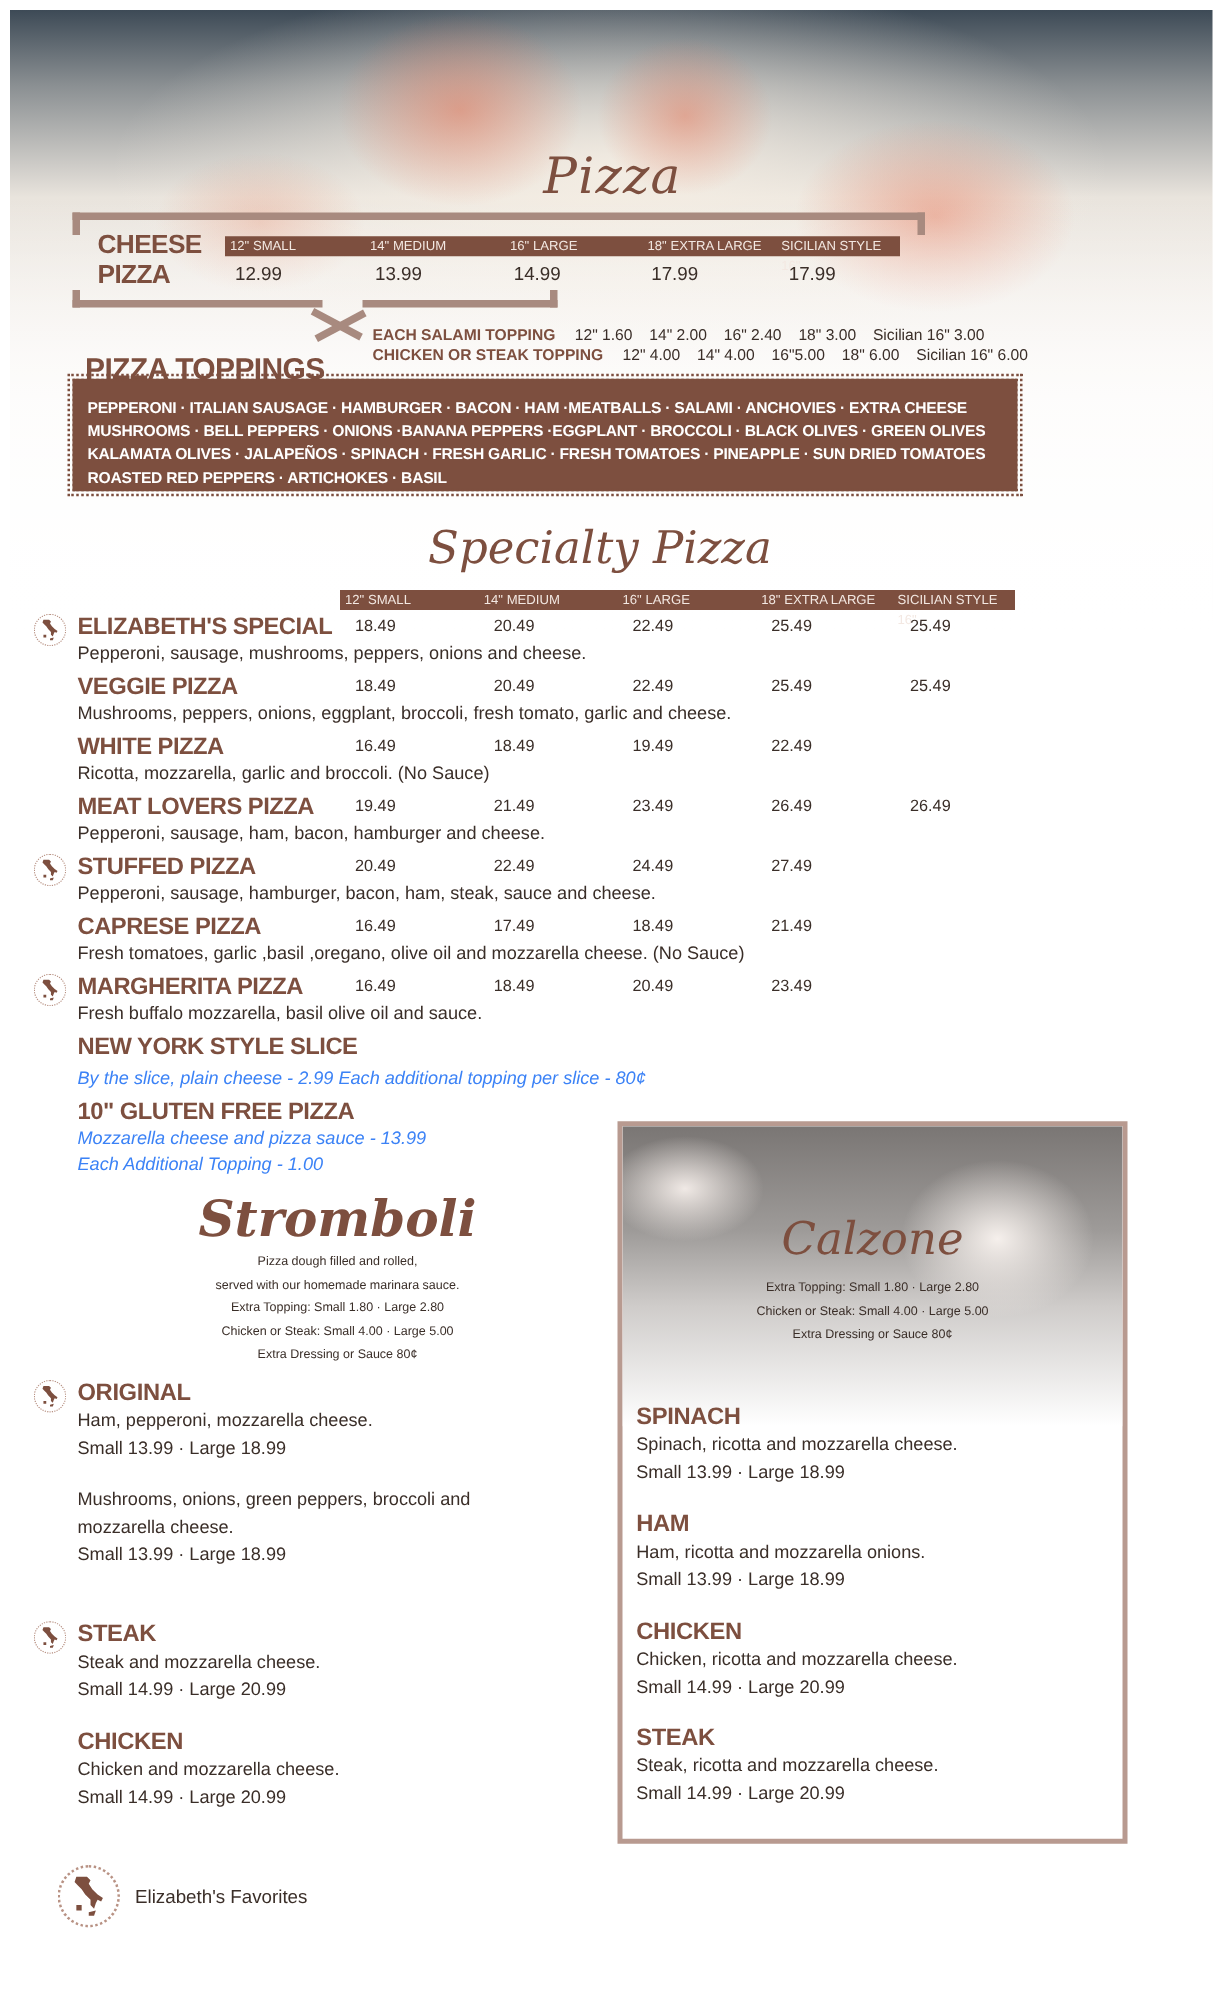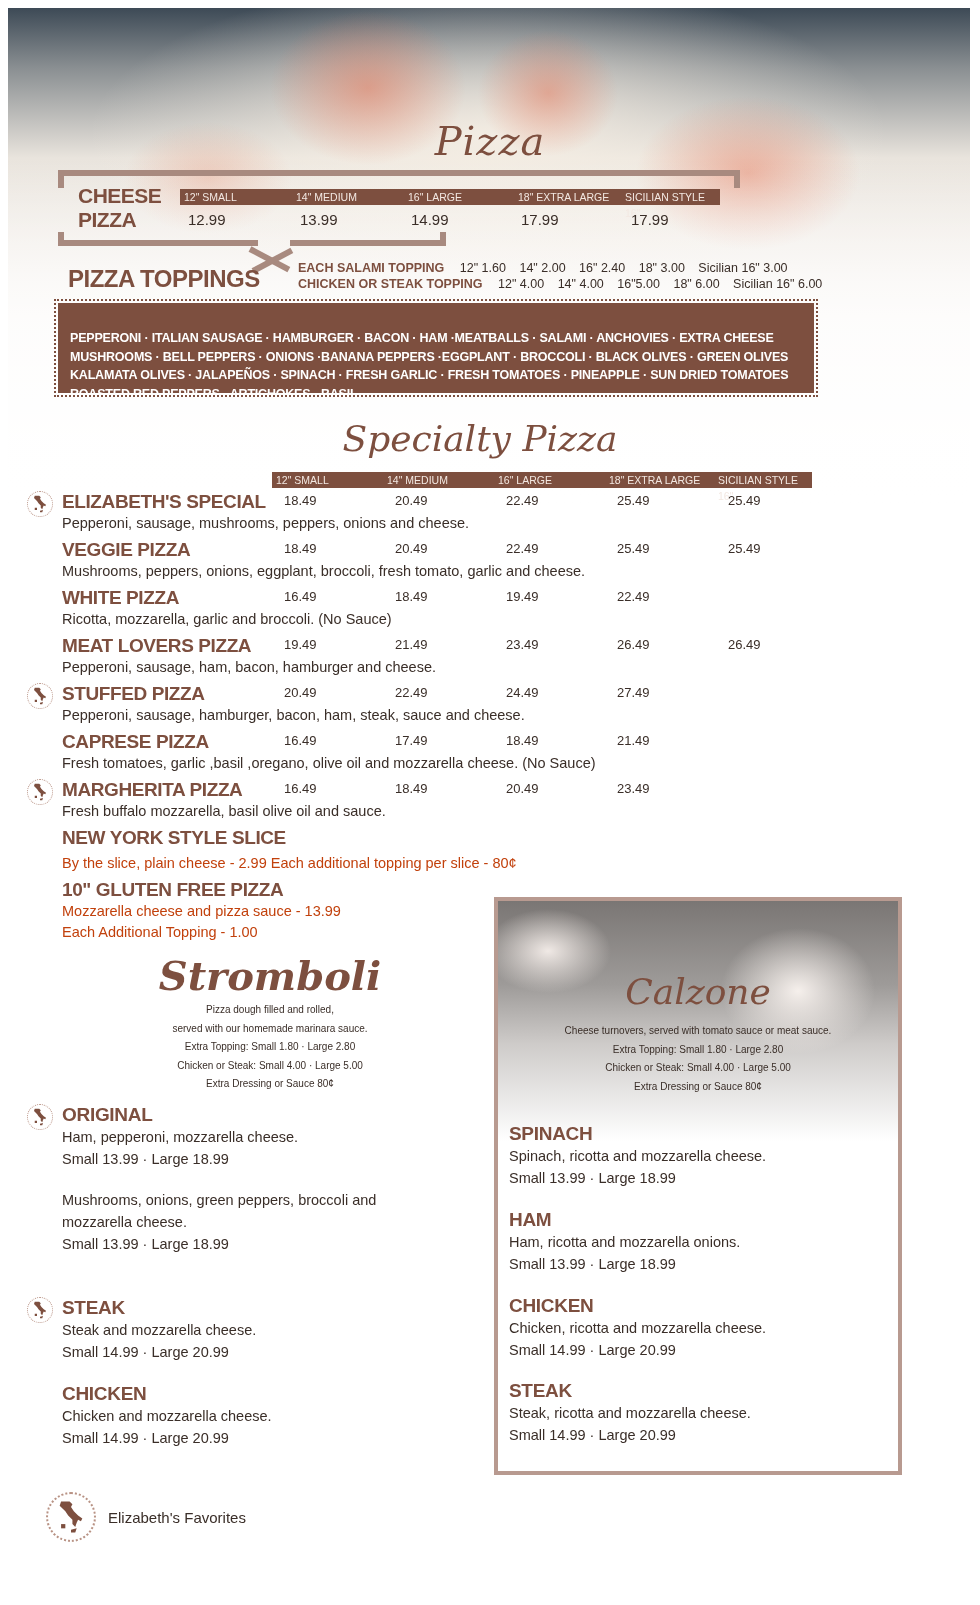--- a/index.html
+++ b/index.html
@@ -30,45 +30,45 @@
   .notch-line-r { position: absolute; left: 253px; top: 268px; width: 44px; height: 6px; background: #a88a7f; transform-origin: left center; transform: rotate(-28deg); }
 
   .cheese-label { position: absolute; left: 78px; top: 184px; font-size: 21px; font-weight: bold; line-height: 24px; color: #7d4f3f; letter-spacing: -0.5px; }
   .size-bar { position: absolute; height: 16px; background: #7d4f3f; color: #f3e8e2; font-size: 10.5px; line-height: 16px; display: flex; }
   .size-bar span { display: block; }
   #cheese-sizes { left: 180px; top: 189px; width: 540px; }
   .price-row { position: absolute; display: flex; font-size: 15px; color: #3a2e28; }
   .price-row span { display: block; }
   #cheese-prices { left: 188px; top: 211px; }
 
-  .toppings-title { position: absolute; left: 68px; top: 265px; font-size: 24px; font-weight: bold; color: #7d4f3f; letter-spacing: -0.5px; }
+  .toppings-title { position: absolute; left: 68px; top: 282px; font-size: 24px; font-weight: bold; color: #7d4f3f; letter-spacing: -0.5px; }
   .topping-line { position: absolute; left: 298px; font-size: 12.5px; color: #7d4f3f; white-space: nowrap; }
   .topping-line b { font-weight: bold; margin-right: 12px; }
   .topping-line span.v { color: #3a2e28; margin-right: 10px; }
   #topping-line-1 { top: 261px; }
   #topping-line-2 { top: 277px; }
 
   .toppings-box { position: absolute; left: 58px; top: 303px; width: 756px; height: 90px; background: #7d4f3f;
-    border: 2px dotted #7d4f3f; outline: 2px dotted #7d4f3f; outline-offset: 2px; padding: 24px 10px; }
+    border: 2px dotted #7d4f3f; outline: 2px dotted #7d4f3f; outline-offset: 2px; padding: 12px 10px; }
   .toppings-box div { color: #ffffff; font-size: 12.5px; font-weight: bold; line-height: 18.5px; white-space: nowrap; letter-spacing: -0.2px; }
 
   
   #specialty-title { left: 330px; top: 418px; width: 300px; font-size: 36px; }
   #specialty-sizes { left: 272px; top: 472px; width: 540px; }
   .sp-item { position: absolute; left: 62px; width: 760px; }
   .sp-name { position: absolute; left: 0; top: 0; font-size: 19px; font-weight: bold; color: #7d4f3f; white-space: nowrap; letter-spacing: -0.4px; }
   .sp-prices { position: absolute; left: 222px; top: 2px; display: flex; font-size: 13px; color: #3a2e28; }
   .sp-prices span { display: block; width: 111px; }
   .sp-desc { position: absolute; left: 0; top: 24px; font-size: 14.5px; color: #3a2e28; white-space: nowrap; }
   .italy-icon { position: absolute; width: 26px; height: 26px; border-radius: 50%; border: 1.5px dotted #b89284; display: flex; align-items: center; justify-content: center; }
   .italy-icon svg { width: 16px; height: 18px; }
 
   .plain-block { position: absolute; left: 62px; }
   .plain-block .t { font-size: 19px; font-weight: bold; color: #7d4f3f; letter-spacing: -0.4px; }
-  .plain-block .d { font-size: 14.5px; color: #c2410c; white-space: nowrap; line-height: 21px; }
+  .plain-block .d { font-size: 14.5px; color: #3b82f6; white-space: nowrap; line-height: 21px; font-style: italic; }
 
   
   #stromboli-title { left: 150px; top: 952px; width: 240px; font-size: 40px; font-weight: bold; }
   .center-notes { position: absolute; text-align: center; font-size: 10px; line-height: 18.5px; color: #3a2e28; }
   #stromboli-notes { left: 110px; top: 1001px; width: 320px; }
   .menu-item { position: absolute; }
   .menu-item .t { font-size: 19px; font-weight: bold; color: #7d4f3f; letter-spacing: -0.3px; }
   .menu-item .d { font-size: 14.5px; color: #3a2e28; line-height: 22px; }
 
   
@@ -308,21 +308,20 @@
 <div class="menu-item" style="left:62px;top:1383px">
   <div class="t">CHICKEN</div>
   <div class="d">Chicken and mozzarella cheese.</div>
   <div class="d">Small 14.99 · Large 20.99</div>
 </div>
 
 <div class="calzone-box">
   <div class="calzone-photo"></div>
   <div class="script" id="calzone-title">Calzone</div>
   <div class="center-notes" id="calzone-notes">
-    <div>Cheese turnovers, served with tomato sauce or meat sauce.</div>
     <div>Extra Topping: Small 1.80 · Large 2.80</div>
     <div>Chicken or Steak: Small 4.00 · Large 5.00</div>
     <div>Extra Dressing or Sauce 80¢</div>
   </div>
   <div class="menu-item" style="left:11px;top:222px">
     <div class="t">SPINACH</div>
     <div class="d">Spinach, ricotta and mozzarella cheese.</div>
     <div class="d">Small 13.99 · Large 18.99</div>
   </div>
   <div class="menu-item" style="left:11px;top:308px">

